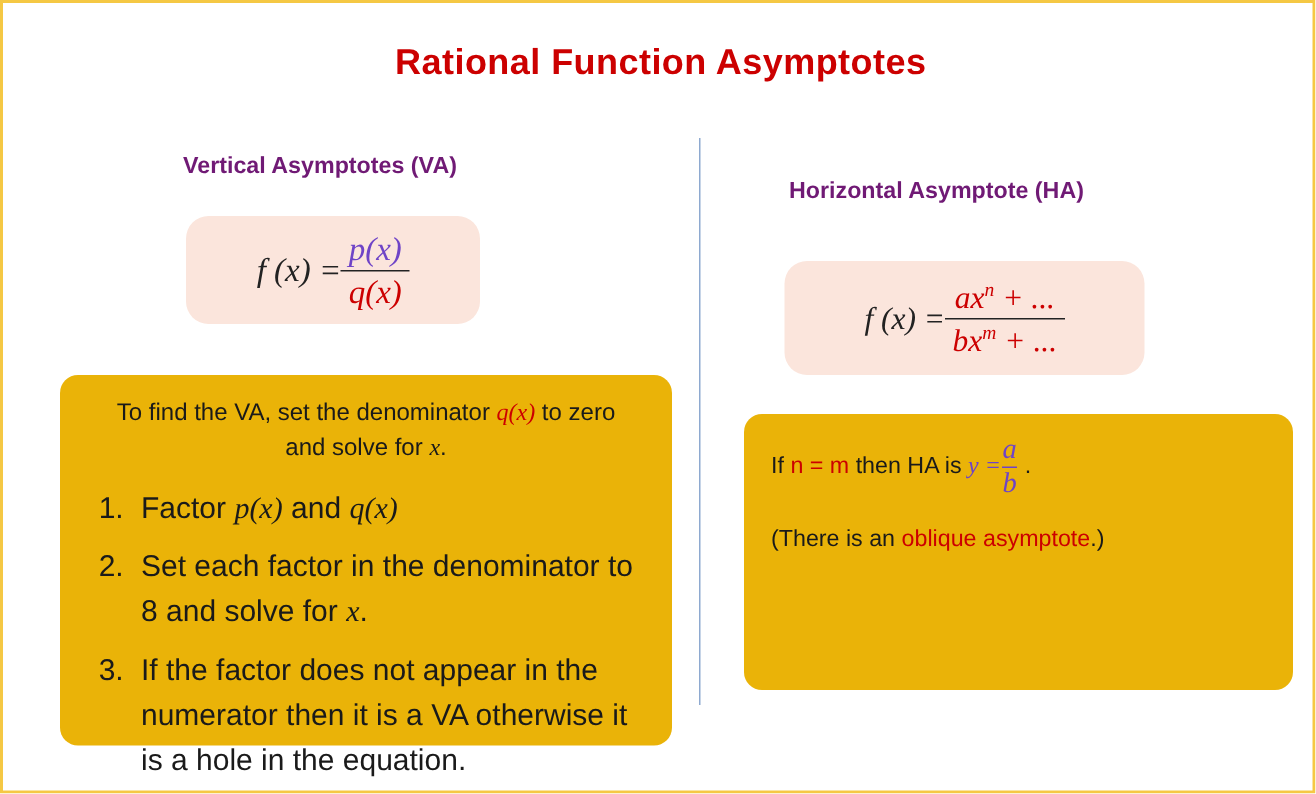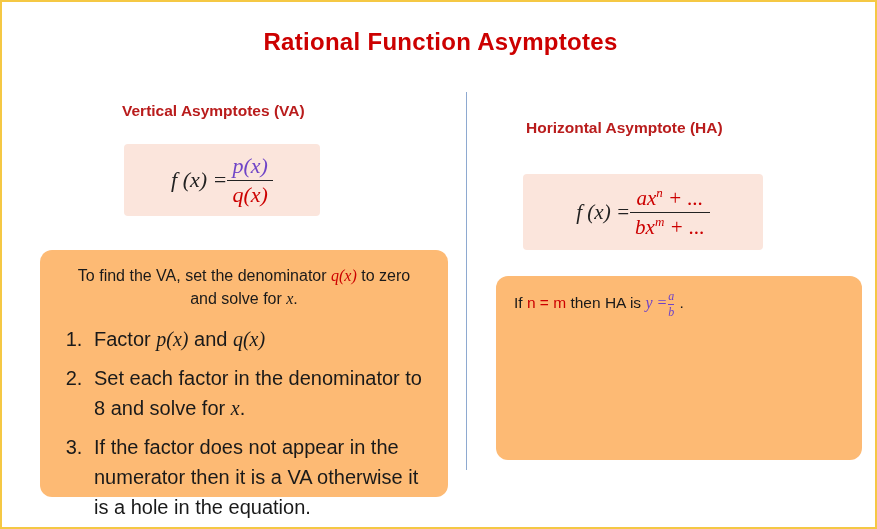--- a/index.html
+++ b/index.html
@@ -35,34 +35,34 @@
     left: 464px;
     top: 90px;
     width: 1px;
     height: 378px;
     background: #8ea9d0;
   }
 
   
   .col-heading {
     position: absolute;
-    color: #b91c1c;
+    color: #701a75;
     font-size: 15.5px;
     font-weight: bold;
     white-space: nowrap;
     text-align: center;
   }
   #va-heading { top: 100px; left: 120px; }
   #ha-heading { top: 117px; left: 524px; }
 
   
   .formula-box {
     position: absolute;
     background: #fbe5dc;
-    border-radius: 4px;
+    border-radius: 15px;
   }
   #va-formula-box { left: 122px; top: 142px; width: 196px; height: 72px; }
   #ha-formula-box { left: 521px; top: 172px; width: 240px; height: 76px; }
 
   .frac {
     display: inline-block;
     vertical-align: middle;
     text-align: center;
     line-height: 1.05;
   }
@@ -98,21 +98,21 @@
   .red { color: #cc0000; }
   .sup {
     font-size: 0.62em;
     vertical-align: super;
     font-style: italic;
   }
 
   
   .note-box {
     position: absolute;
-    background: #fdba74;
+    background: #eab308;
     border-radius: 12px;
     box-sizing: border-box;
     color: #1a1a1a;
   }
   #va-note { left: 38px; top: 248px; width: 408px; height: 247px; padding: 14px 18px 10px 18px; }
   #ha-note { left: 494px; top: 274px; width: 366px; height: 184px; padding: 14px 18px 10px 18px; }
 
   #va-intro {
     font-size: 16px;
     text-align: center;
@@ -139,21 +139,21 @@
   }
   .ha-line.tight { margin-bottom: 2px; }
   .ha-line.last { margin-bottom: 0; }
   .ha-frac {
     display: inline-block;
     vertical-align: middle;
     text-align: center;
     font-family: "Liberation Serif", serif;
     font-style: italic;
     color: #6f44c7;
-    font-size: 12px;
+    font-size: 19px;
     line-height: 1.05;
     margin: 0 1px;
   }
   .ha-frac .bar { display: block; height: 1px; background: #6f44c7; margin: 1px 0; }
   .ha-eq {
     font-family: "Liberation Serif", serif;
     font-style: italic;
     color: #6f44c7;
     font-size: 16px;
   }
@@ -212,16 +212,19 @@
   </div>
 
   <div id="ha-note" class="note-box">
 
 
     <div class="ha-line">
       <span>If </span><span class="red">n = m</span><span> then HA is  </span><span class="ha-eq">y =</span><span class="ha-frac"><span>a</span><span class="bar"></span><span>b</span></span><span> .</span>
     </div>
 
 
+    <div class="ha-line last">
+      <span>(There is an </span><span class="red">oblique asymptote</span><span>.)</span>
+    </div>
 
   </div>
 
 </div>
 
 </body></html>

